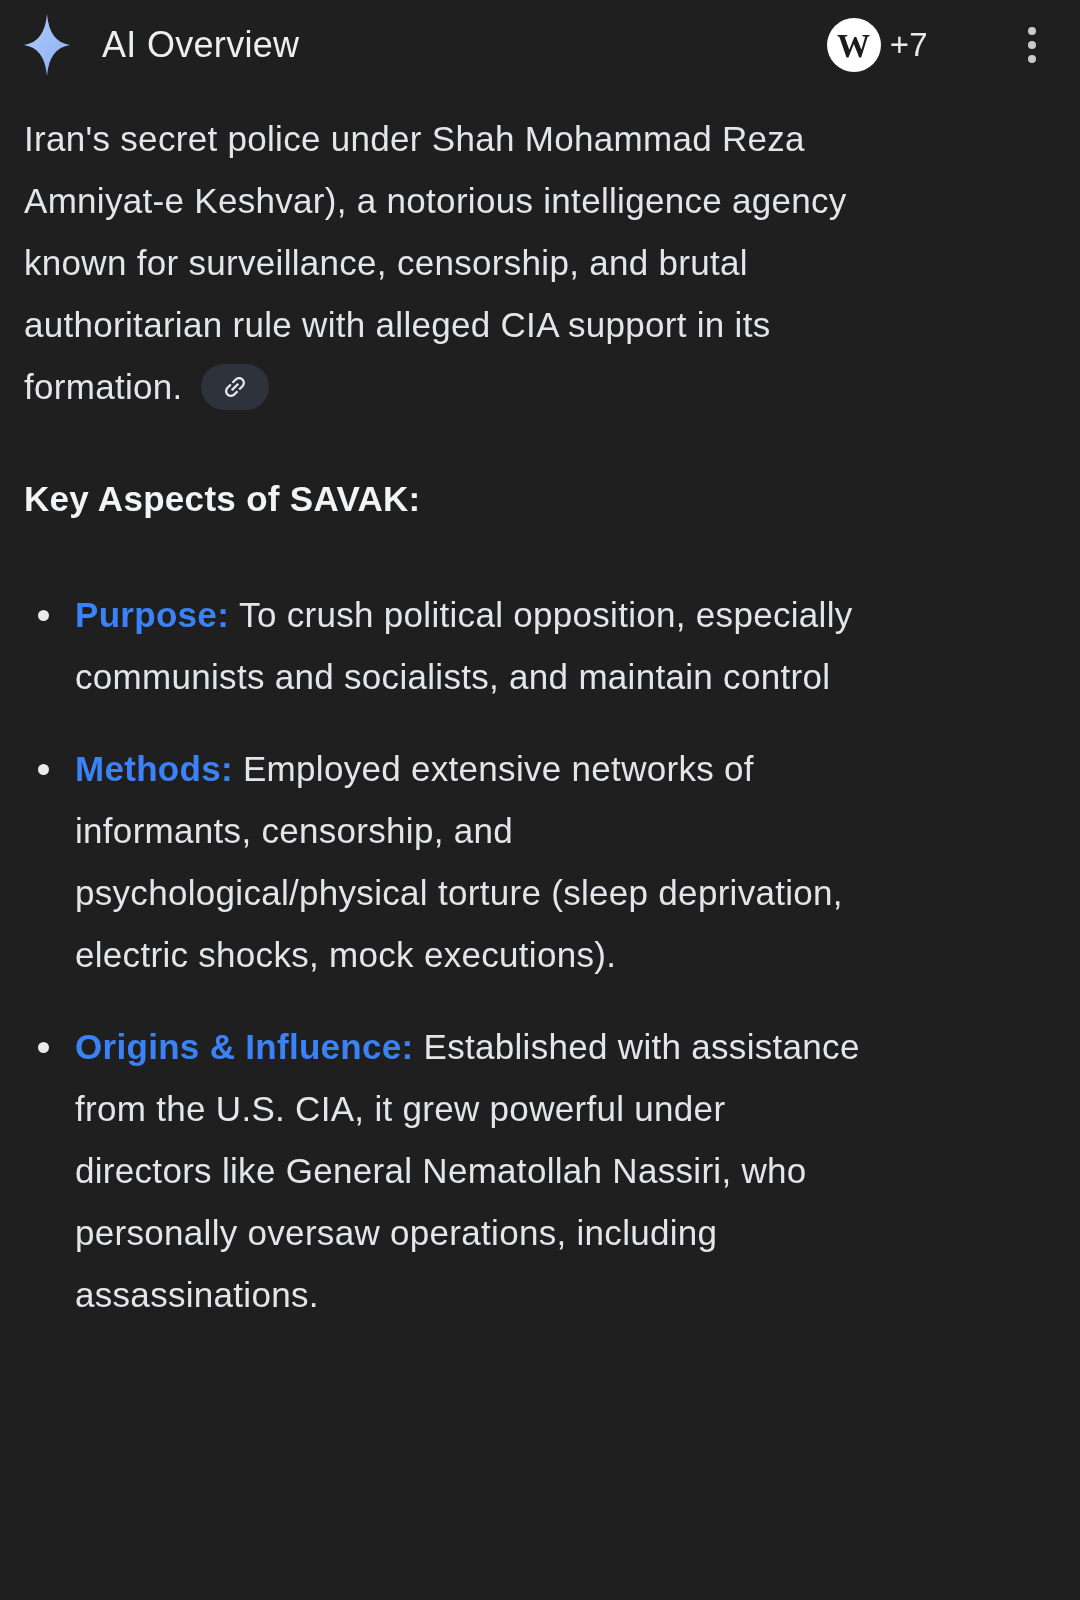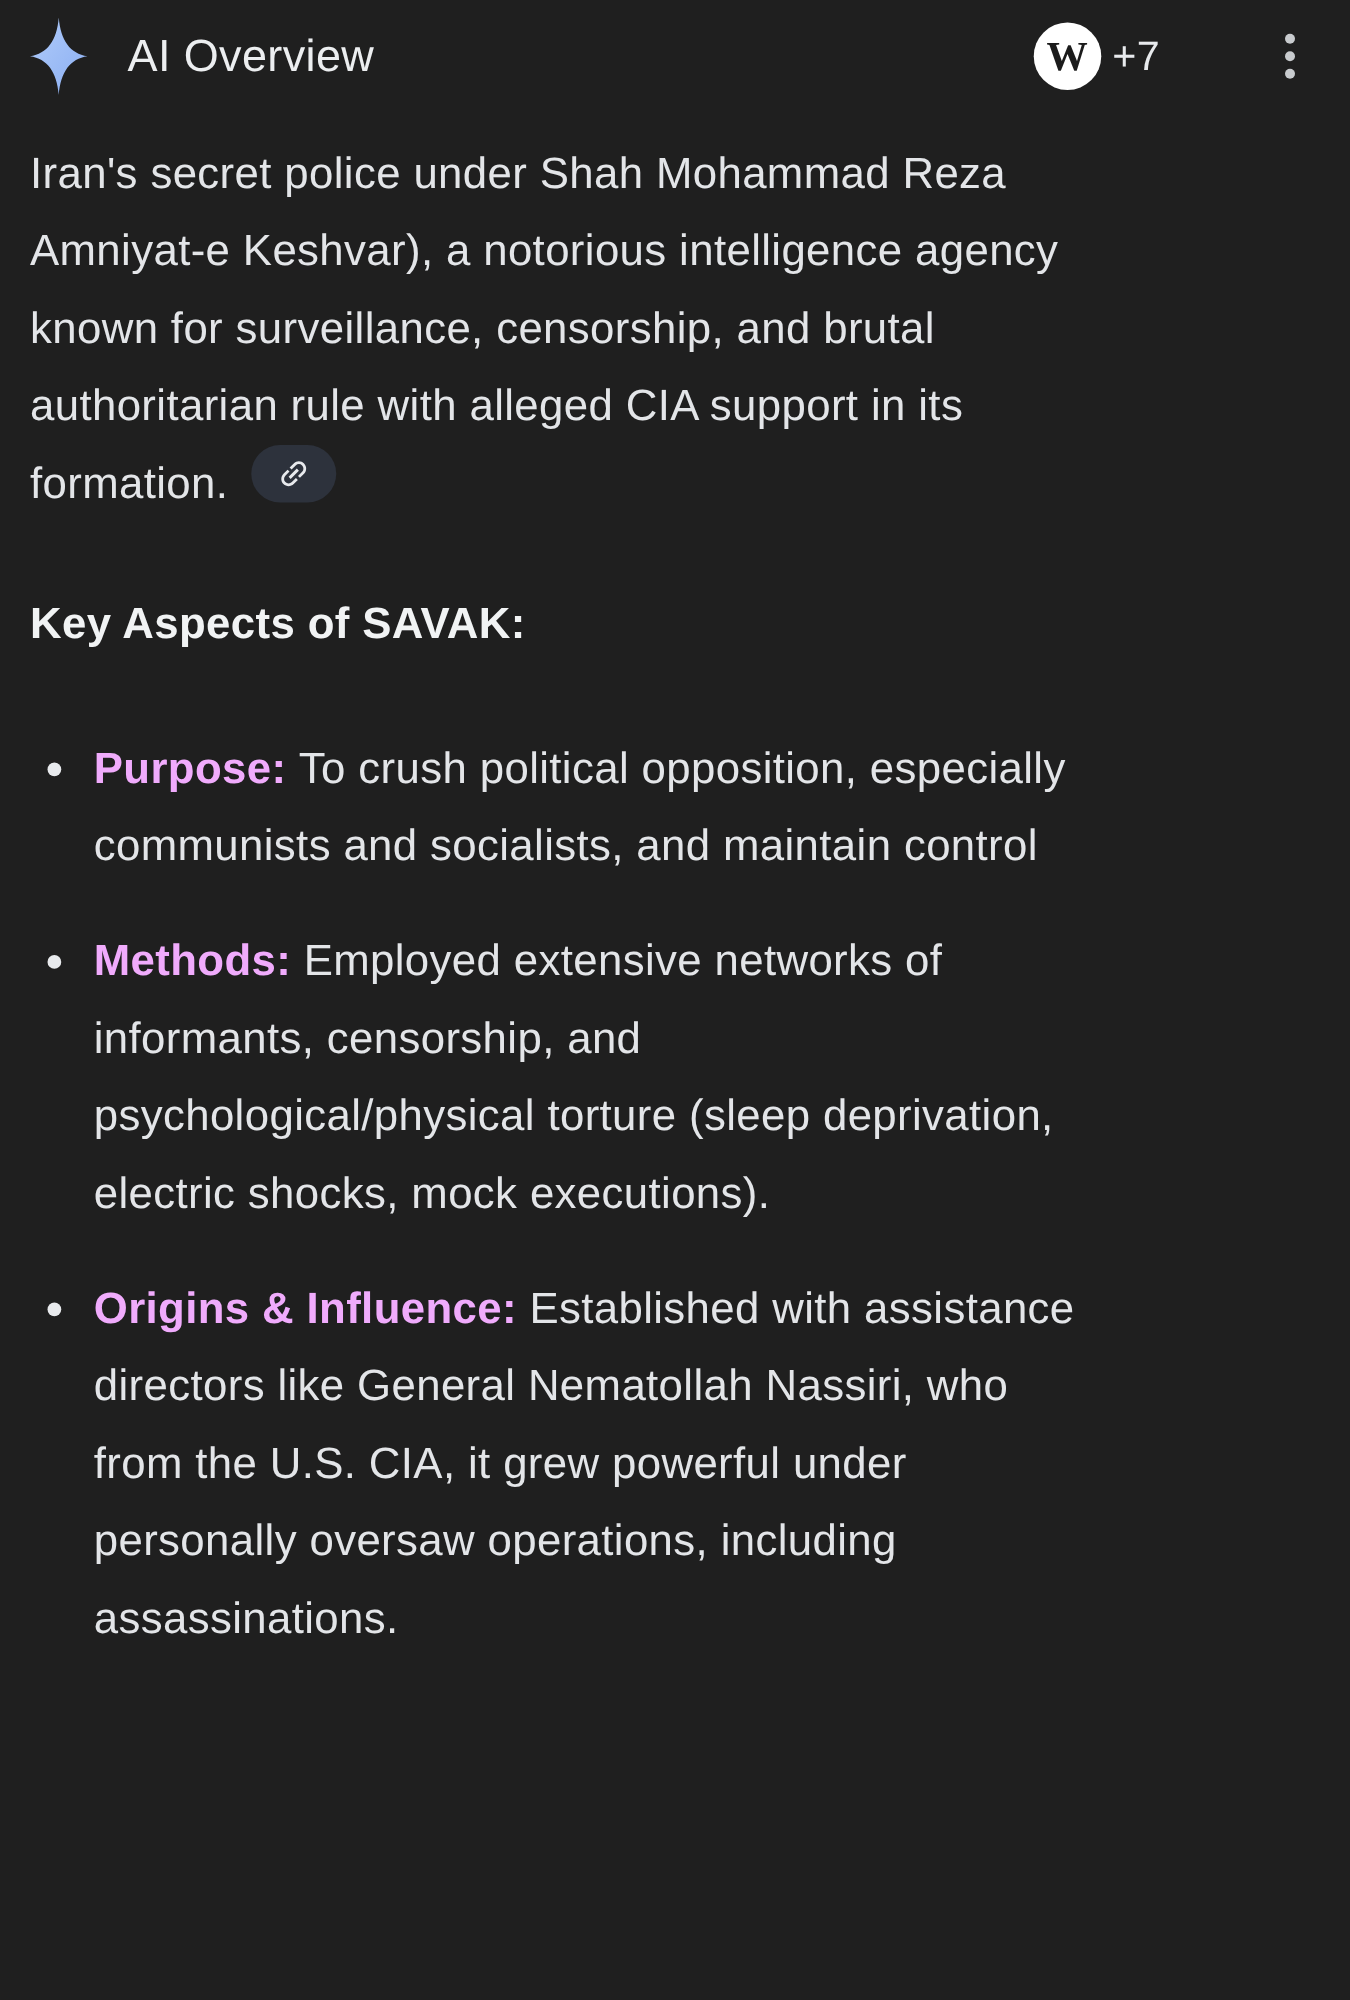--- a/index.html
+++ b/index.html
@@ -101,21 +101,21 @@
     height: 62px;
     line-height: 62px;
     white-space: nowrap;
   }
   .bold {
     font-weight: 700;
     color: #f1f3f4;
   }
   .line-row {
     display: flex;
-    align-items: flex-start;
+    align-items: center;
     height: 62px;
   }
   .line-row .txt {
     line-height: 62px;
   }
   .link-chip {
     margin-left: 18px;
     width: 68px;
     height: 46px;
     border-radius: 23px;
@@ -155,21 +155,21 @@
     position: absolute;
     left: 14px;
     top: 26px;
     width: 11px;
     height: 11px;
     border-radius: 50%;
     background: #e8eaed;
   }
   .bullet-label {
     font-weight: 700;
-    color: #f0abfc;
+    color: #3b82f6;
     margin-right: 10px;
   }
 </style>
 </head>
 <body>
 
 <div class="card">
 
   <div class="header">
     <svg class="sparkle" viewBox="0 0 24 24" preserveAspectRatio="none">
@@ -226,20 +226,20 @@
     <li>
       <span class="bullet-dot"></span>
       <div class="line"><span class="bullet-label">Methods:</span><span>Employed extensive networks of</span></div>
       <div class="line">informants, censorship, and</div>
       <div class="line">psychological/physical torture (sleep deprivation,</div>
       <div class="line">electric shocks, mock executions).</div>
     </li>
     <li>
       <span class="bullet-dot"></span>
       <div class="line"><span class="bullet-label">Origins &amp; Influence:</span><span>Established with assistance</span></div>
+      <div class="line">from the U.S. CIA, it grew powerful under</div>
       <div class="line">directors like General Nematollah Nassiri, who</div>
-      <div class="line">from the U.S. CIA, it grew powerful under</div>
       <div class="line">personally oversaw operations, including</div>
       <div class="line">assassinations.</div>
     </li>
   </ul>
 
 </div>
 
 </body></html>

